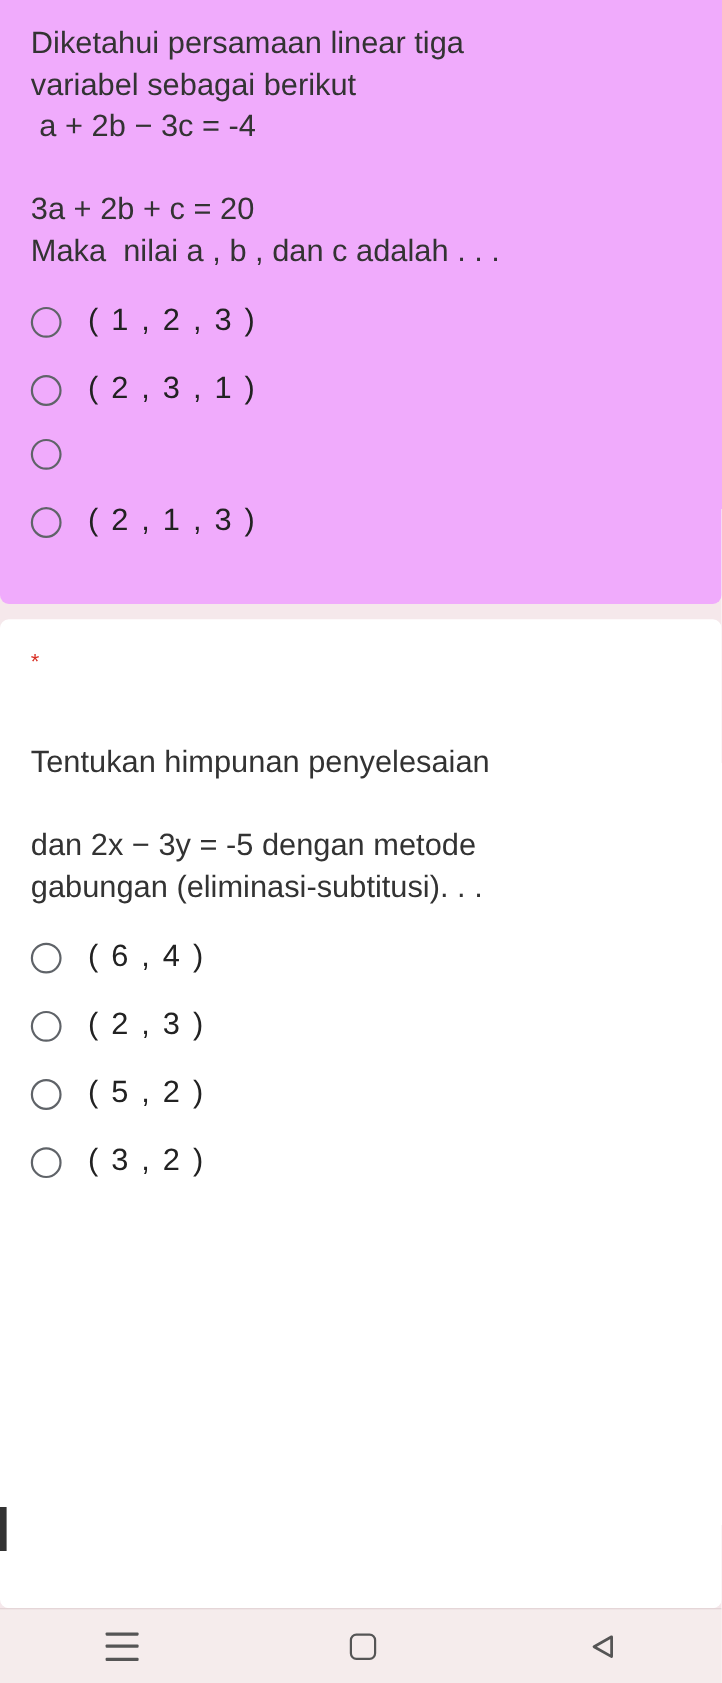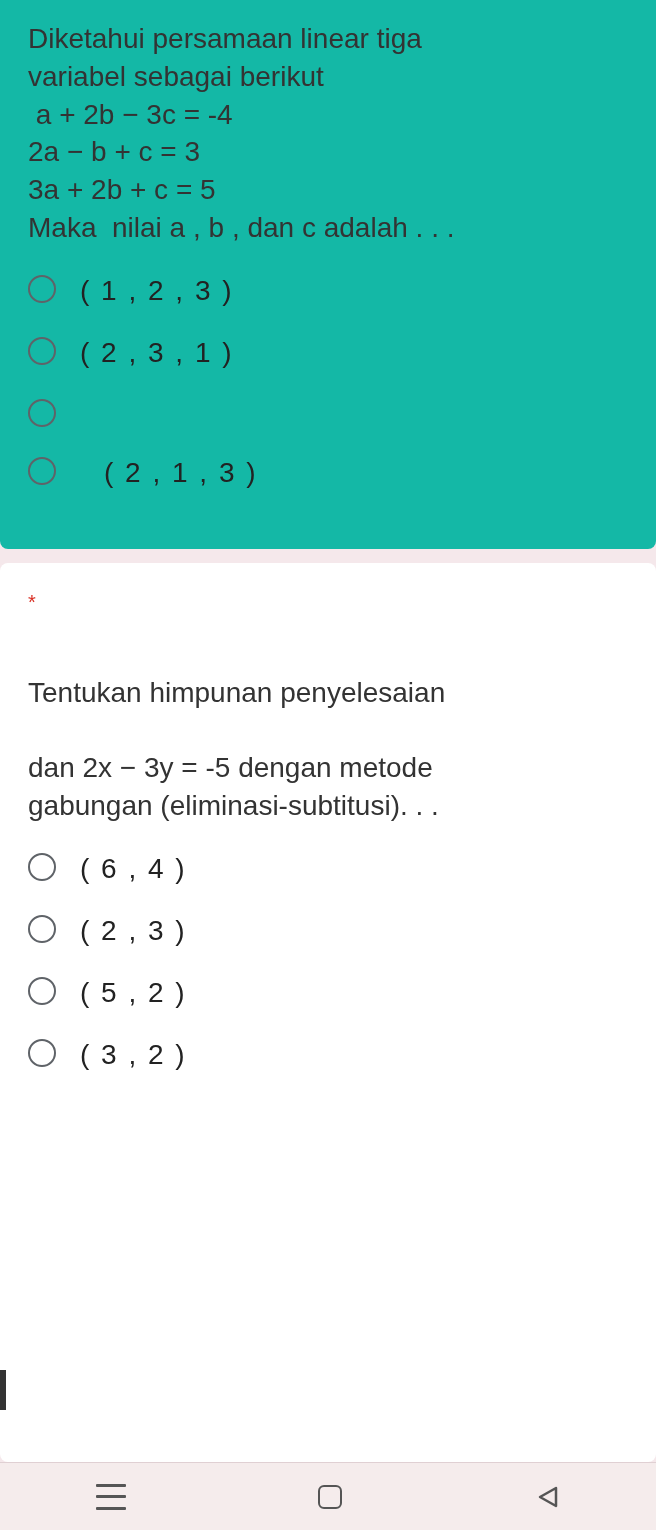--- a/index.html
+++ b/index.html
@@ -9,21 +9,21 @@
     }
     body {
       font-family: Arial, Helvetica, sans-serif;
       background-color: #f5e8eb;
       width: 656px;
       height: 1530px;
       display: flex;
       flex-direction: column;
     }
     .card {
-      background-color: #14b8a6;
+      background-color: #f0abfc;
       padding: 20px 28px 30px 28px;
       margin-bottom: 14px;
       border-radius: 0 0 8px 8px;
     }
     .card2 {
       background-color: #ffffff;
       padding: 28px 28px 30px 28px;
       border-radius: 8px;
       flex: 1;
     }
@@ -34,21 +34,21 @@
       margin-bottom: 28px;
     }
     .required-mark {
       color: #d93025;
       font-size: 20px;
       margin-bottom: 60px;
       display: block;
     }
     .option {
       display: flex;
-      align-items: flex-start;
+      align-items: flex-end;
       margin-bottom: 30px;
     }
     .radio {
       width: 28px;
       height: 28px;
       border: 2.5px solid #5f6368;
       border-radius: 50%;
       flex-shrink: 0;
       margin-right: 24px;
     }
@@ -97,36 +97,36 @@
     }
   </style>
 </head>
 <body>
 
 <div class="card">
   <div class="question-text">
     <span>Diketahui persamaan linear tiga</span><br>
     <span>variabel sebagai berikut</span><br>
     <span>&nbsp;a + 2b − 3c = -4</span><br>
-    <span>2a − b + c = 3</span><br>
-    <span>3a + 2b + c = 5</span><br>
+    <br>
+    <span>3a + 2b + c = 20</span><br>
     <span>Maka&nbsp; nilai a , b ,  dan c adalah . . .</span>
   </div>
   <div class="option">
     <div class="radio"></div>
     <span class="option-label">( 1 , 2 , 3 )</span>
   </div>
   <div class="option">
     <div class="radio"></div>
     <span class="option-label">( 2 , 3 , 1 )</span>
   </div>
   <div class="option">
     <div class="radio"></div>
   </div>
-  <div class="option" style="gap:24px;">
+  <div class="option" style="">
     <div class="radio"></div>
     <span class="option-label">( 2 , 1 , 3 )</span>
   </div>
 </div>
 
 <div class="card2">
   <span class="required-mark">*</span>
   <div class="question-text">
     <span>Tentukan himpunan penyelesaian</span><br>
     <br>

